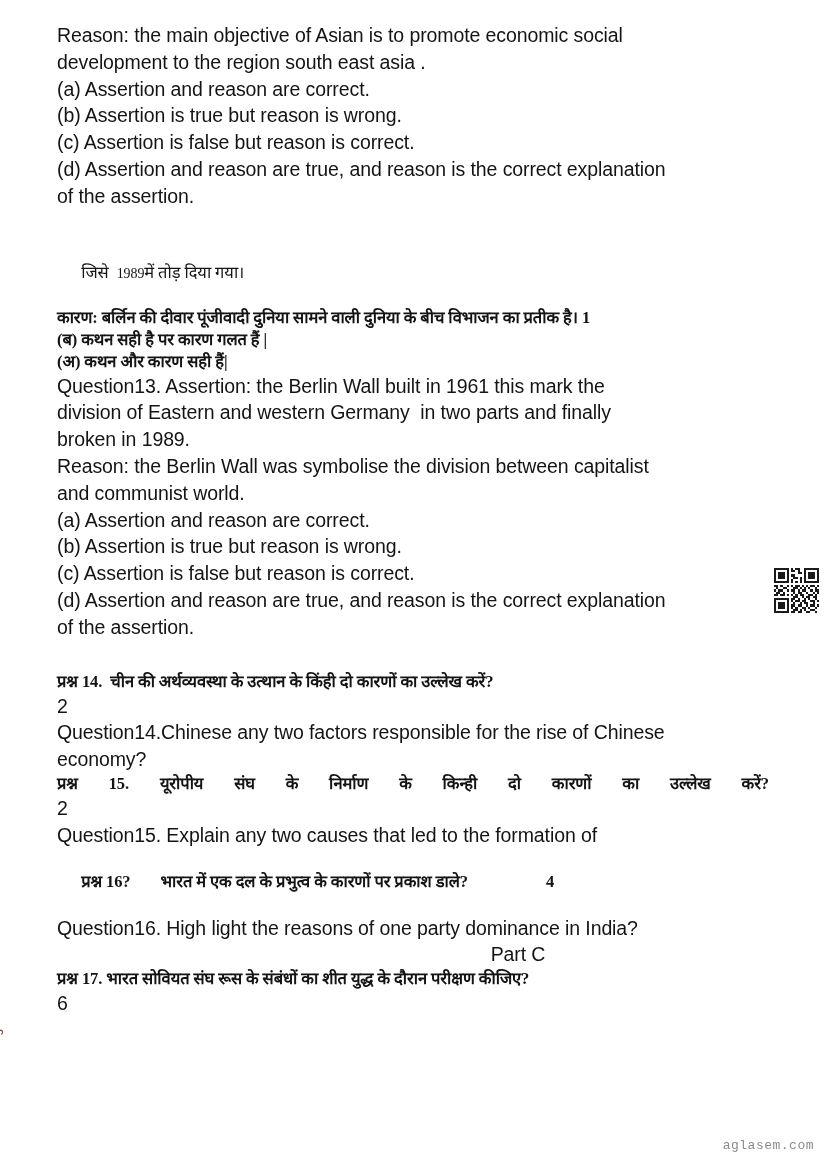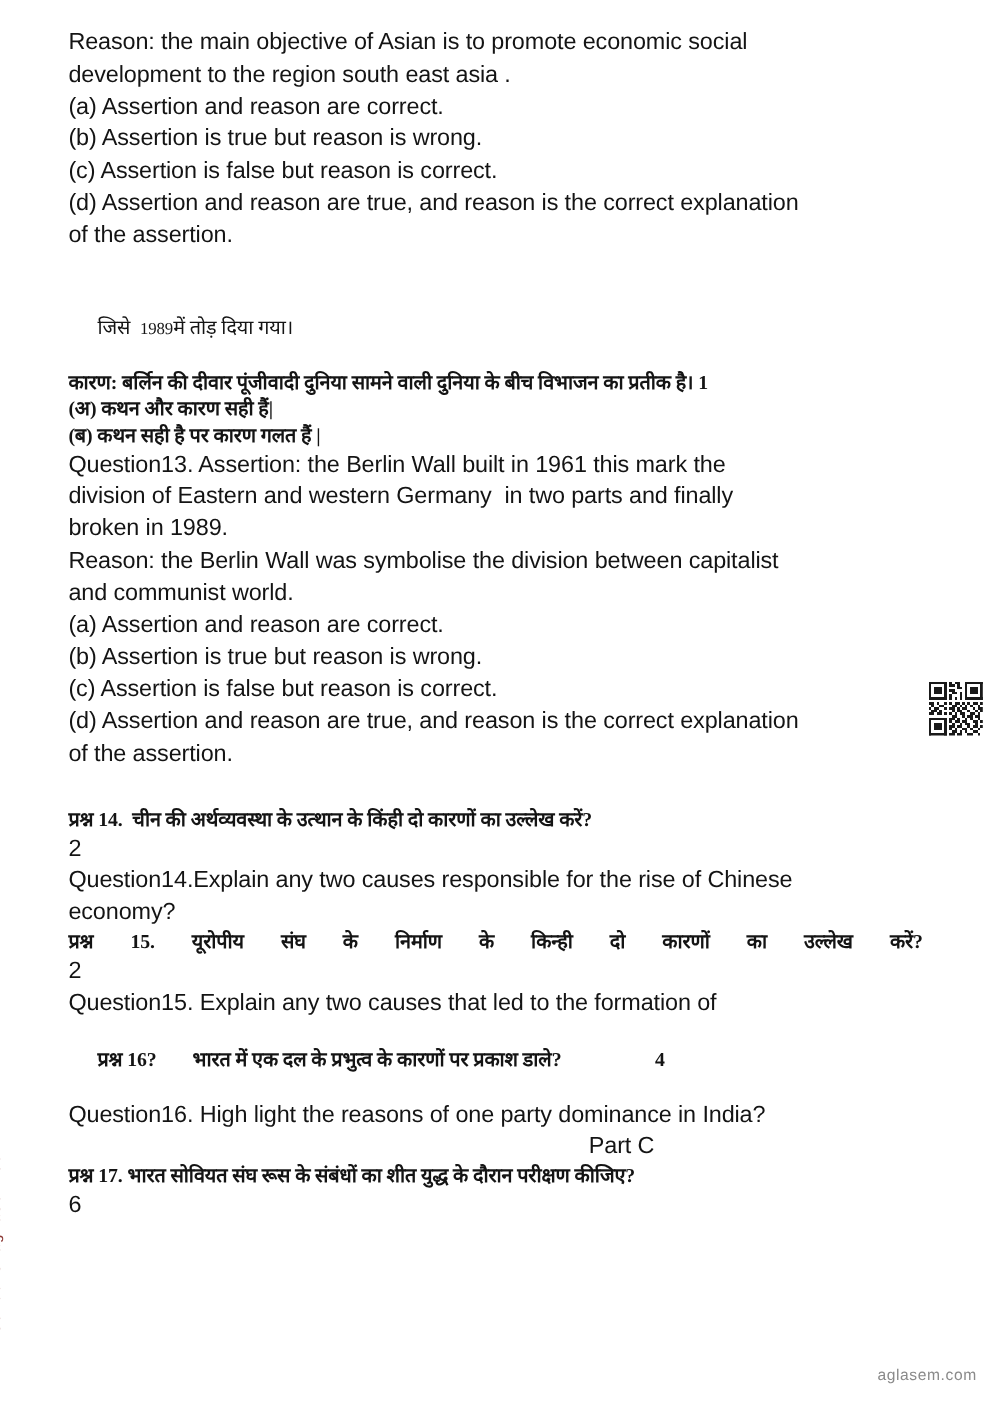--- a/index.html
+++ b/index.html
@@ -33,21 +33,21 @@
     font-size: 13px;
     letter-spacing: 0.5px;
     color: #8d3b37;
   }
 
   
   .corner-watermark {
     position: absolute;
     right: 14px;
     bottom: 16px;
-    font-family: Liberation Sans, sans-serif;
+    font-family: Liberation Mono, monospace;
     font-size: 13px;
     letter-spacing: 0.5px;
     color: #8a8a8a;
   }
 
   
   .content {
     position: absolute;
     left: 57px;
     top: 22px;
@@ -273,39 +273,39 @@
     <div class="ln eng">(c) Assertion is false but reason is correct.</div>
     <div class="ln eng">(d) Assertion and reason are true, and reason is the correct explanation</div>
     <div class="ln eng">of the assertion.</div>
 
     <div class="spacer-lg"></div>
 
     <div class="ln hin hin-light">
       <span>जिसे  </span><span class="small-yr">1989</span><span>में तोड़ दिया गया।</span>
     </div>
     <div class="ln hin">कारण: बर्लिन की दीवार पूंजीवादी दुनिया सामने वाली दुनिया के बीच विभाजन का प्रतीक है। 1</div>
+    <div class="ln hin">(ब) कथन सही है पर कारण गलत हैं |</div>
     <div class="ln hin">(अ) कथन और कारण सही हैं|</div>
-    <div class="ln hin">(ब) कथन सही है पर कारण गलत हैं |</div>
 
     <div class="ln eng">Question13. Assertion: the Berlin Wall built in 1961 this mark the</div>
     <div class="ln eng">division of Eastern and western Germany  in two parts and finally</div>
     <div class="ln eng">broken in 1989.</div>
     <div class="ln eng">Reason: the Berlin Wall was symbolise the division between capitalist</div>
     <div class="ln eng">and communist world.</div>
     <div class="ln eng">(a) Assertion and reason are correct.</div>
     <div class="ln eng">(b) Assertion is true but reason is wrong.</div>
     <div class="ln eng">(c) Assertion is false but reason is correct.</div>
     <div class="ln eng">(d) Assertion and reason are true, and reason is the correct explanation</div>
     <div class="ln eng">of the assertion.</div>
 
     <div class="spacer-lg"></div>
 
     <div class="ln hin">प्रश्न 14.  चीन की अर्थव्यवस्था के उत्थान के किंही दो कारणों का उल्लेख करें?</div>
     <div class="ln eng">2</div>
-    <div class="ln eng">Question14.Explain any two causes responsible for the rise of Chinese</div>
+    <div class="ln eng">Question14.Chinese any two factors responsible for the rise of Chinese</div>
     <div class="ln eng">economy?</div>
     <div class="ln hin justify-line">प्रश्न 15. यूरोपीय संघ के निर्माण के किन्ही दो कारणों का उल्लेख करें?</div>
     <div class="ln eng">2</div>
     <div class="ln eng">Question15. Explain any two causes that led to the formation of</div>
     <div class="ln hin q16-line">
       <span>प्रश्न 16?</span><span class="gap2"></span><span>भारत में एक दल के प्रभुत्व के कारणों पर प्रकाश डाले?</span><span class="tail-num">4</span>
     </div>
     <div class="ln eng">Question16. High light the reasons of one party dominance in India?</div>
 
     <div class="ln eng parthead partc-head">Part C</div>

